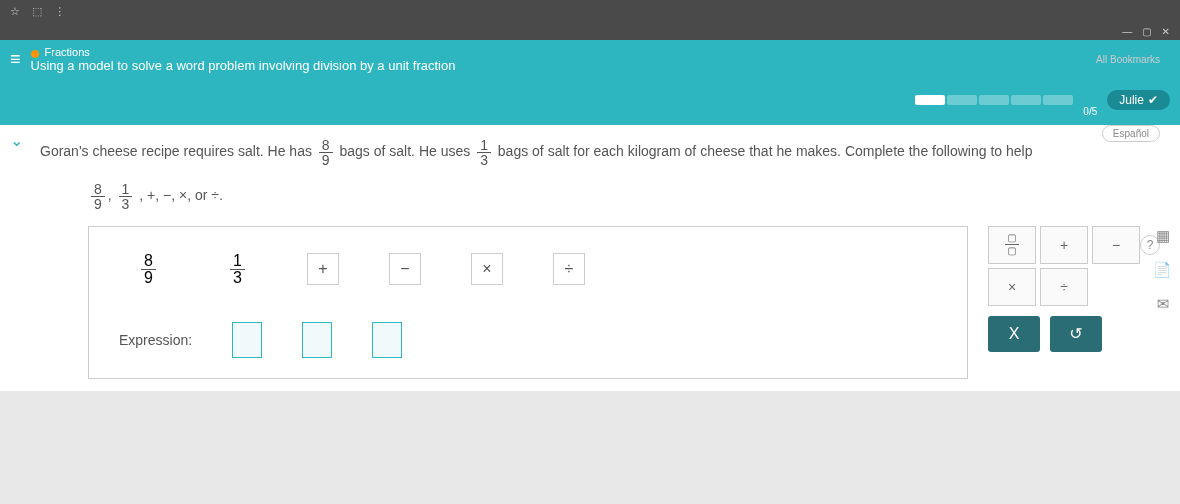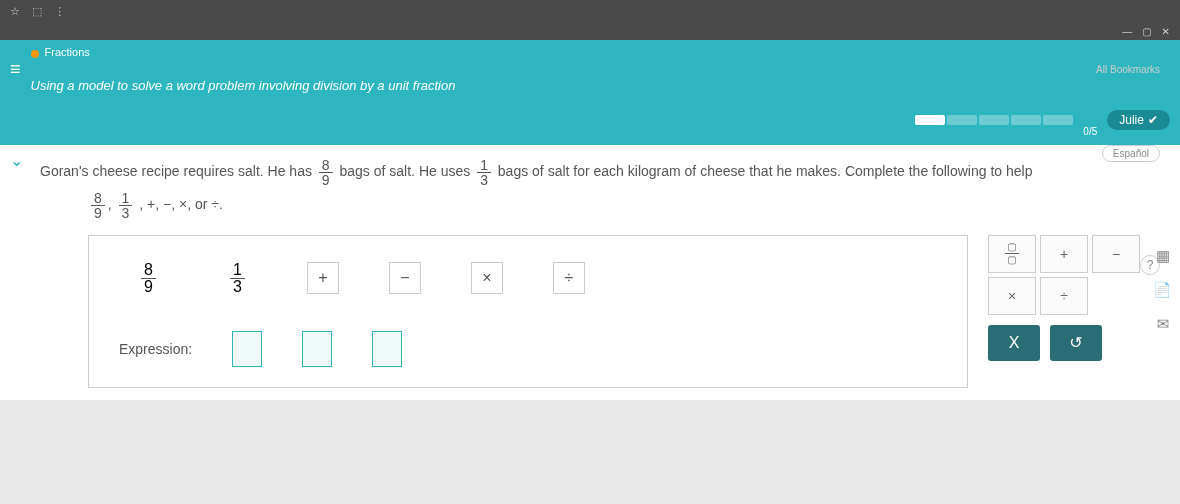--- a/index.html
+++ b/index.html
@@ -7,36 +7,36 @@
     
     .browser-bar { background: #4a4a4a; height: 22px; display: flex; align-items: center; padding: 0 10px; color: #ccc; font-size: 11px; }
     .browser-bar .url { flex: 1; text-align: center; white-space: nowrap; overflow: hidden; }
     .browser-bar .icons { display: flex; gap: 12px; align-items: center; }
     
     .header-teal { background: #2db5c0; color: white; padding: 6px 10px; display: flex; align-items: center; gap: 10px; }
     .hamburger { font-size: 18px; cursor: pointer; }
     .breadcrumb-section { flex: 1; }
     .breadcrumb-top { font-size: 11px; display: flex; align-items: flex-end; gap: 6px; }
     .breadcrumb-dot { width: 8px; height: 8px; border-radius: 50%; background: #ff9500; display: inline-block; }
-    .breadcrumb-main { font-size: 13px; margin-top: 20px; font-style: italic; }
+    .breadcrumb-main { font-size: 13px; margin-top: 0; }
     .bookmarks { font-size: 10px; color: #ccc; padding-right: 10px; }
     .bookmarks-row { background: #4a4a4a; height: 18px; display: flex; justify-content: flex-end; align-items: center; padding: 0 10px; color: #ccc; font-size: 10px; gap: 10px; }
     
     .progress-row { background: #2db5c0; padding: 4px 10px 8px; display: flex; justify-content: flex-end; align-items: center; gap: 10px; }
     .progress-segments { display: flex; gap: 2px; }
     .seg { width: 30px; height: 10px; background: rgba(255,255,255,0.3); border-radius: 2px; }
     .seg.active { background: white; }
     .prog-label { color: white; font-size: 10px; margin-top: 23px; }
     .user-badge { background: #1a8a94; color: white; padding: 3px 12px; border-radius: 10px; font-size: 12px; display: flex; align-items: center; gap: 4px; }
     
     .content { background: white; margin: 0; padding: 12px 40px; position: relative; }
     .chevron { position: absolute; left: 10px; top: 6px; color: #2db5c0; font-size: 16px; cursor: pointer; }
     .espanol { position: absolute; right: 20px; top: 0; border: 1px solid #ccc; border-radius: 10px; padding: 2px 10px; font-size: 10px; color: #888; cursor: pointer; }
     
-    .problem-text { color: #555; font-size: 14px; line-height: 2; margin-bottom: 4px; }
+    .problem-text { color: #555; font-size: 14px; line-height: 2; margin-bottom: 15px; }
     .frac { display: inline-flex; flex-direction: column; align-items: center; vertical-align: middle; margin: 0 3px; font-size: 14px; line-height: 1; }
     .frac .num { border-bottom: 1px solid #555; padding: 0 3px; }
     .frac .den { padding: 0 3px; }
     
     .part-label { color: #555; font-size: 14px; margin-left: 20px; margin-bottom: 8px; }
     .part-sub { color: #555; font-size: 14px; margin-left: 48px; margin-bottom: 15px; }
     
     .work-area { display: flex; gap: 20px; margin-left: 48px; align-items: flex-start; }
     .choice-box { border: 1px solid #ccc; padding: 20px; flex: 1; }
     .choice-row { display: flex; gap: 50px; align-items: center; margin-bottom: 30px; justify-content: flex-start; padding-left: 20px; }

